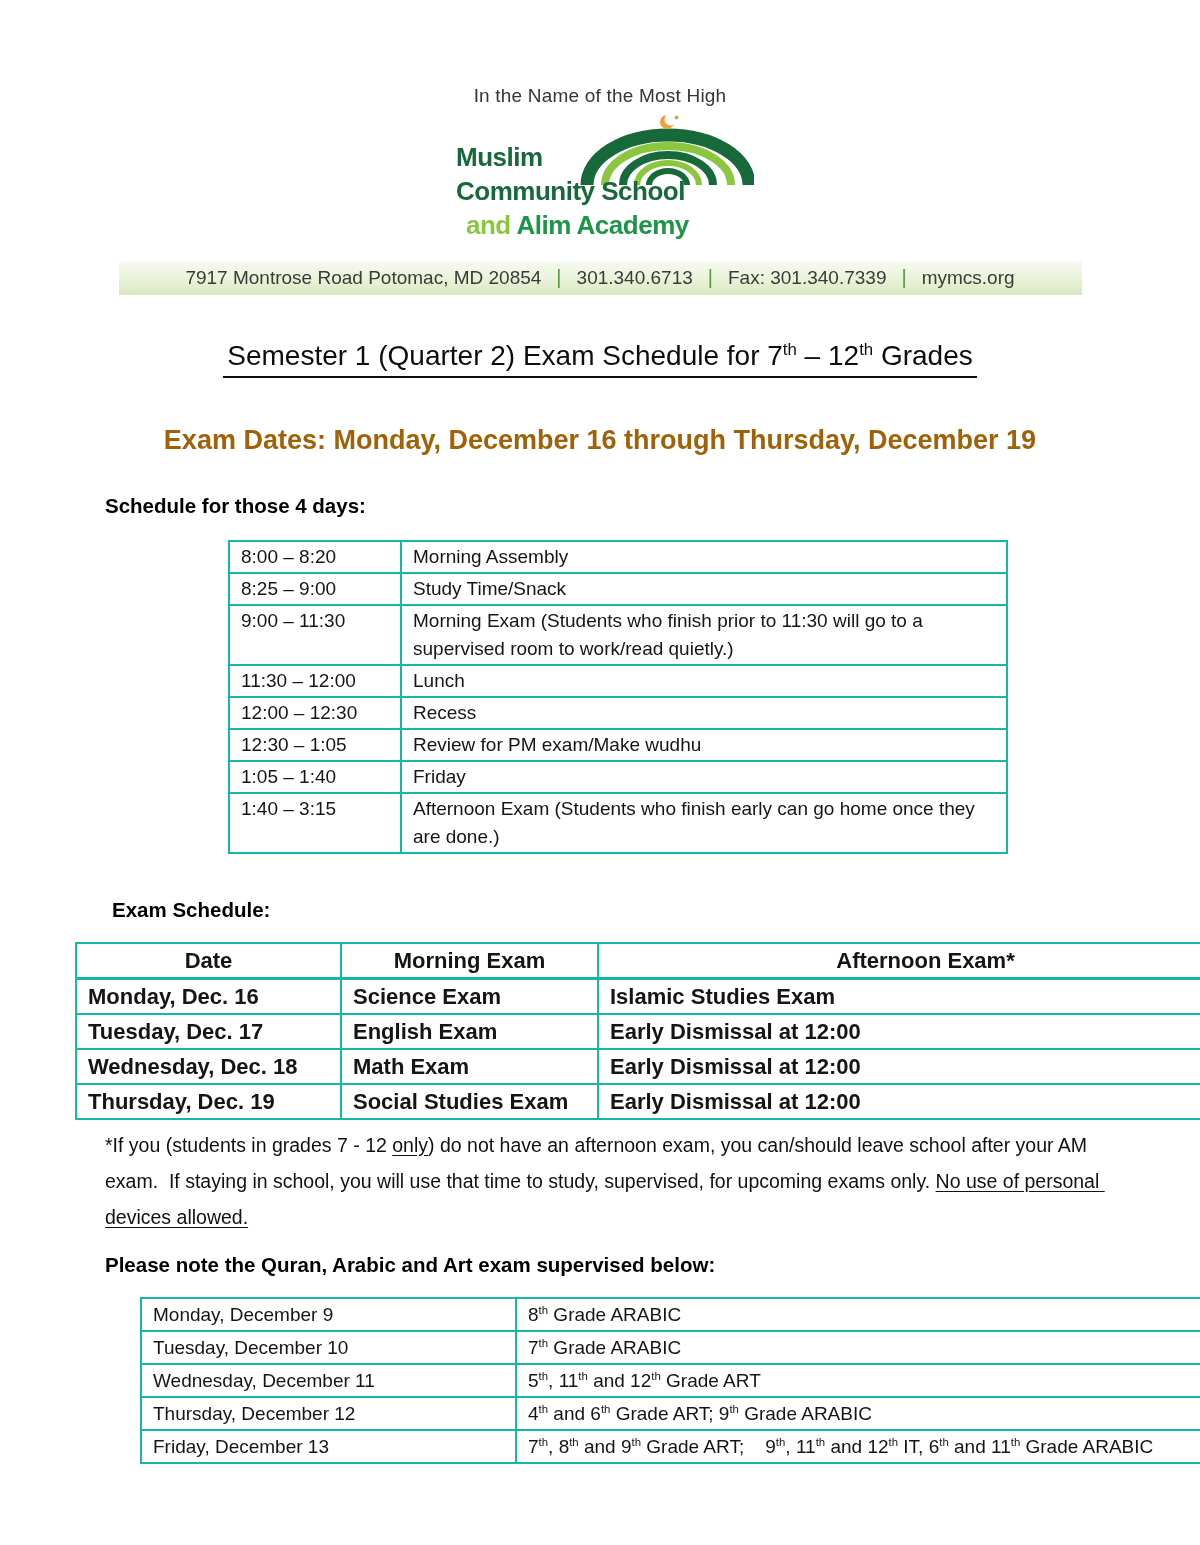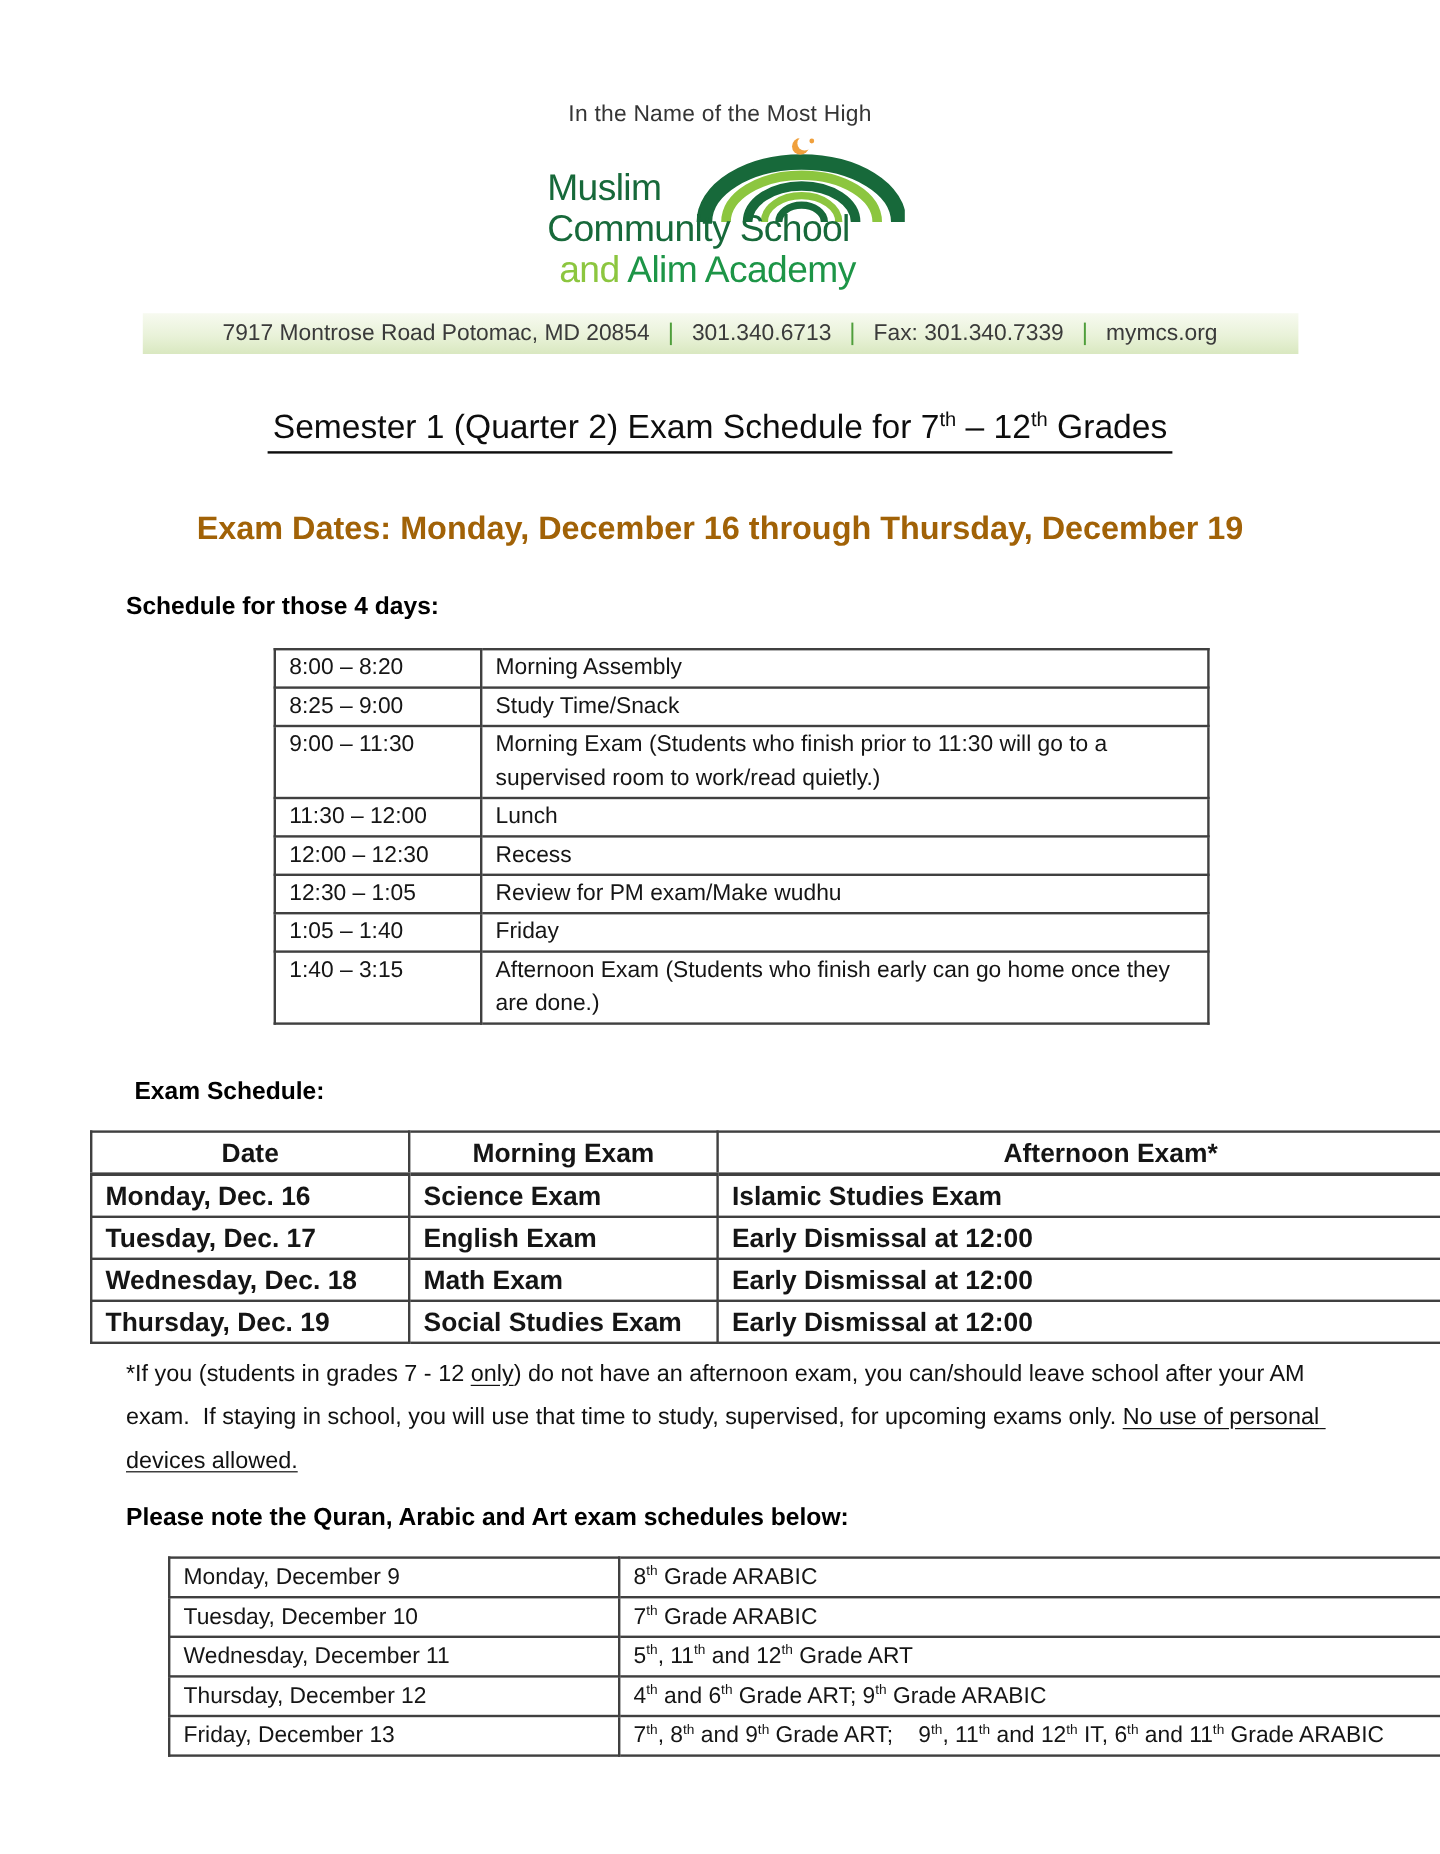--- a/index.html
+++ b/index.html
@@ -24,21 +24,21 @@
     padding-top:85px;text-align:center;
     font-size:19px;color:#353535;letter-spacing:.2px;
   }
   
   .logo{position:relative;width:288px;height:138px;margin:8px auto 0;}
   .logo .arch{position:absolute;top:-2px;right:-10px;z-index:0;}
   .arch .dk{stroke:var(--dark-green);fill:none;}
   .arch .lt{stroke:var(--light-green);fill:none;}
   .arch .cres{fill:var(--crescent-orange);}
   .arch .cres-cut{fill:#fff;}
-  .logo-line{position:absolute;left:0;z-index:1;font-weight:normal;font-size:31px;line-height:32px;letter-spacing:-.5px;color:var(--dark-green);white-space:nowrap;}
+  .logo-line{position:absolute;left:0;z-index:1;font-weight:bold;font-size:26px;line-height:32px;letter-spacing:-.5px;color:var(--dark-green);white-space:nowrap;}
   .logo-line.l1{top:26px;}
   .logo-line.l2{top:60px;}
   .logo-line.l3{top:94px;left:10px;color:var(--medium-green);}
   .logo-line .and{color:var(--light-green);}
   
   .contact-bar{
     width:963px;height:34px;margin:8px auto 0;
     background:linear-gradient(180deg,var(--bar-bg-top) 0%,#e9f2d9 55%,var(--bar-bg-bottom) 100%);
     display:flex;align-items:center;justify-content:center;gap:15px;
     font-size:19px;color:#3a3a3a;
@@ -51,21 +51,21 @@
     border-bottom:2.5px solid #0d0d0d;padding:0 4px 4px;
   }
   .exam-dates{ text-align:center;margin-top:28px;font-size:27px;font-weight:bold;color:#a16207;}
   .section-heading{font-size:20.5px;font-weight:bold;color:#000;}
   .sh-1{margin:38px 0 0 105px;}
   .sh-2{margin:44px 0 0 112px;}
   .sh-3{margin:18px 0 0 105px;}
   sup{font-size:60%;line-height:0;}
   
   table{border-collapse:collapse;table-layout:fixed;}
-  td,th{border:2px solid #404040;padding:1px 11px;vertical-align:top;}
+  td,th{border:2px solid #14b8a6;padding:1px 11px;vertical-align:top;}
   .tbl-daily{margin:22px 0 0 228px;width:780px;font-size:19px;}
   .tbl-daily td{line-height:28px;}
   .tbl-daily .col-time{width:172px;}
   .tbl-exams{margin:20px 0 0 75px;width:1179px;font-size:22px;}
   .tbl-exams th,.tbl-exams td{font-weight:bold;line-height:31px;}
   .tbl-exams thead th{text-align:center;border-bottom-width:3.5px;}
   .tbl-exams td{text-align:left;border-radius:16px;}
   .tbl-exams .col-date{width:265px;}
   .tbl-exams .col-morning{width:257px;}
   .tbl-special{margin:20px 0 0 140px;width:1092px;font-size:19px;}
@@ -208,21 +208,21 @@
   <tr>
     <td>Thursday, Dec. 19</td>
     <td>Social Studies Exam</td>
     <td>Early Dismissal at 12:00</td>
   </tr>
 </tbody>
   </table>
 
   <div class="footnote">*If you (students in grades 7 - 12 <span class="ul">only</span>) do not have an afternoon exam, you can/should leave school after your AM exam.  If staying in school, you will use that time to study, supervised, for upcoming exams only. <span class="ul">No use of personal devices allowed.</span></div>
 
-  <div class="section-heading sh-3">Please note the Quran, Arabic and Art exam schedules below:</div>
+  <div class="section-heading sh-3">Please note the Quran, Arabic and Art exam supervised below:</div>
 
   <table class="tbl-special">
     <colgroup>
         <col class="col-sdate">
         <col>
       </colgroup>
     <tbody>
   <tr>
     <td>Monday, December 9</td>
     <td class="pre">8<sup>th</sup> Grade ARABIC</td>

